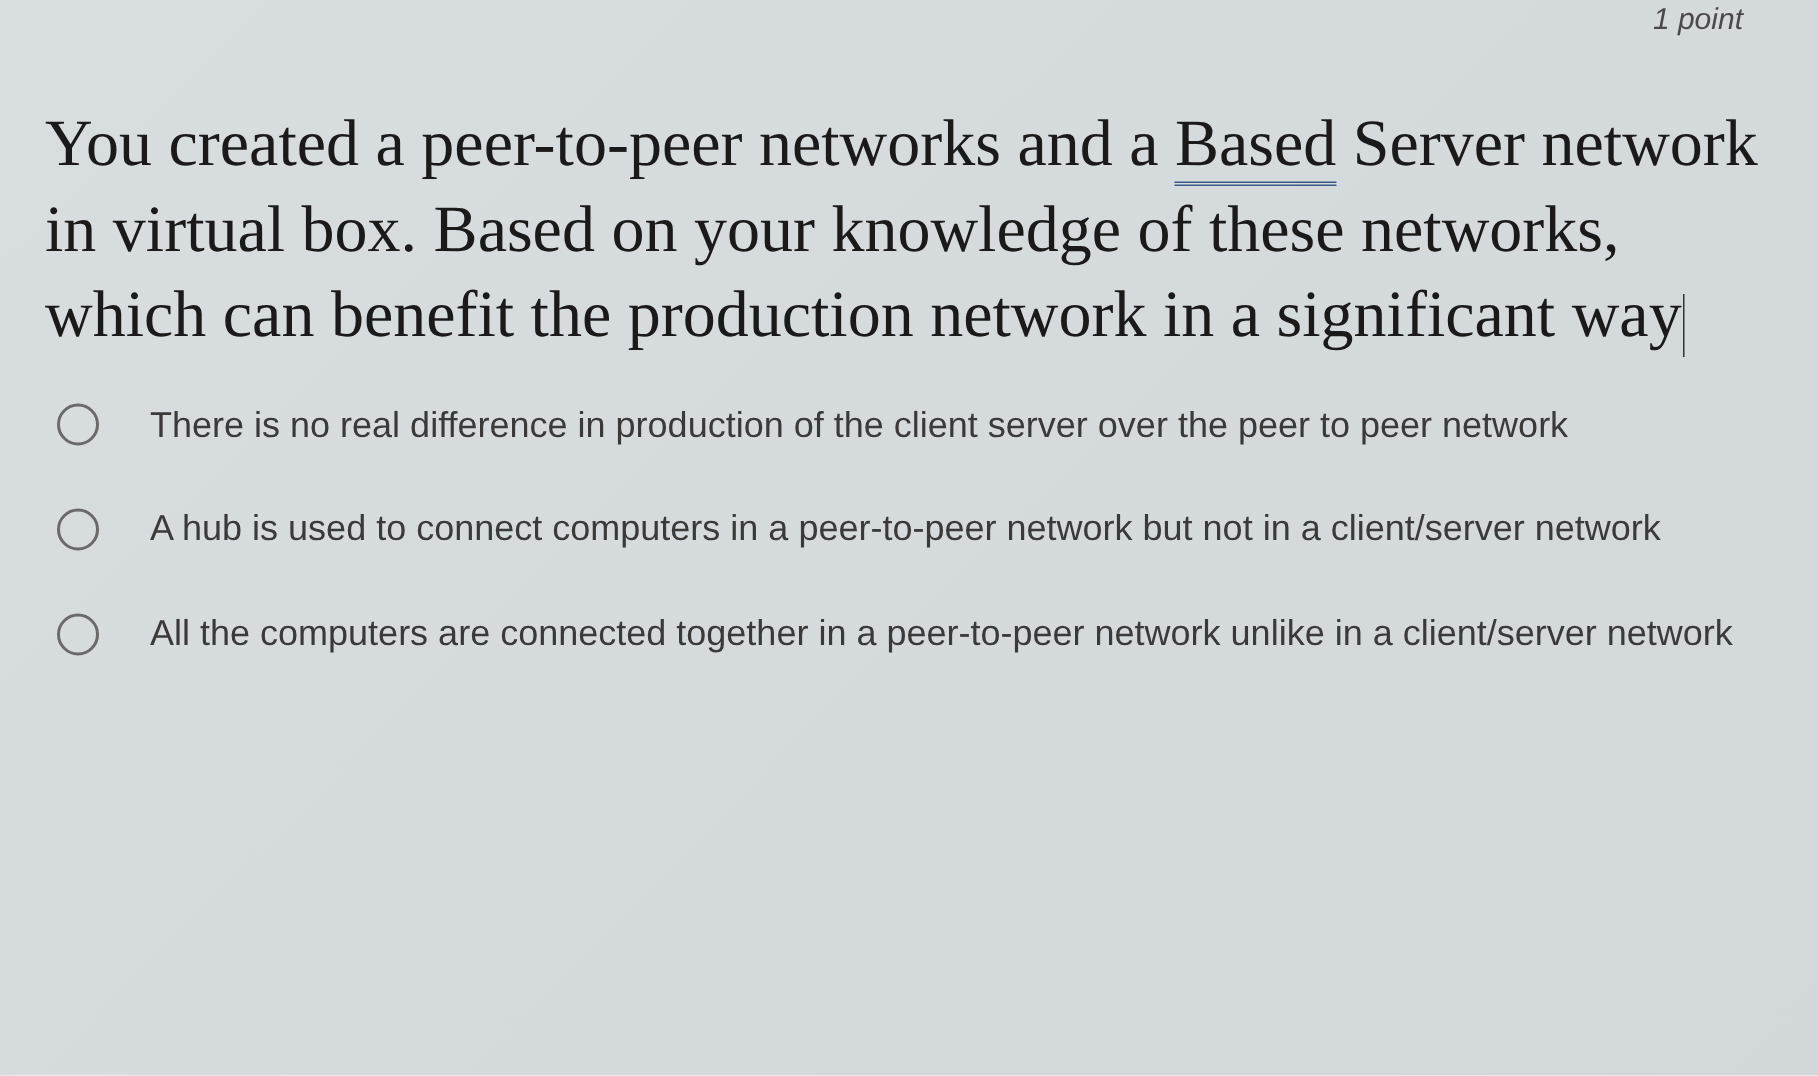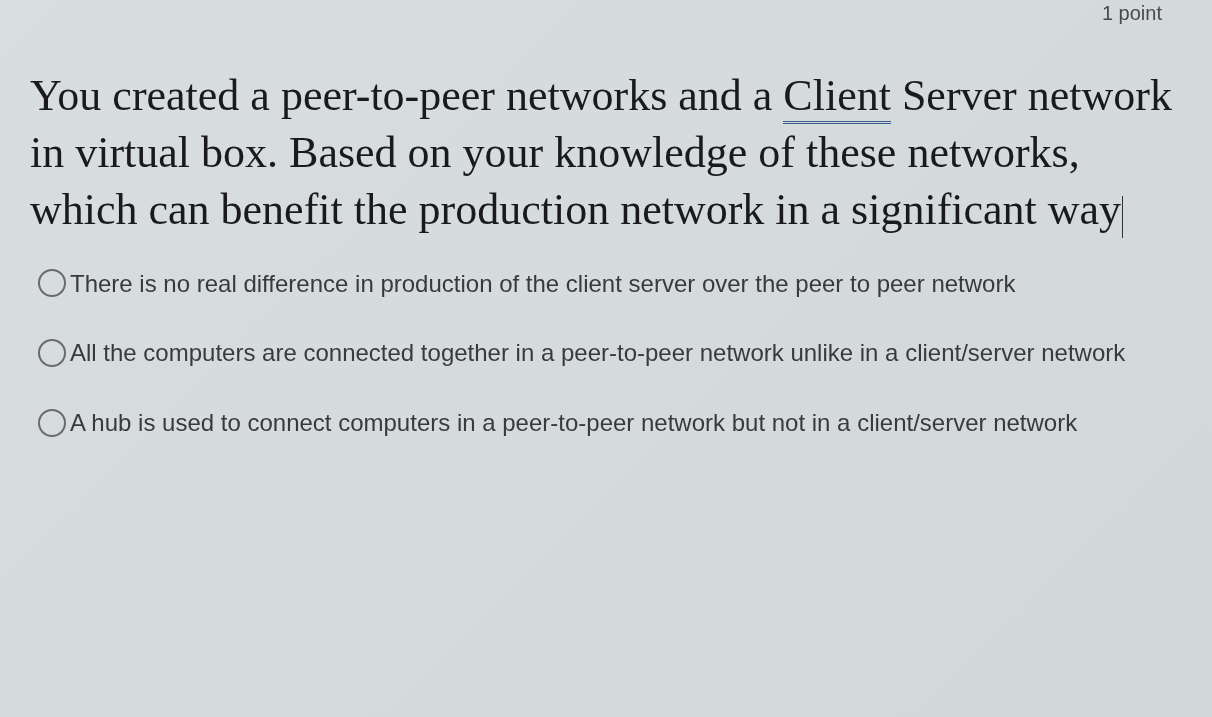--- a/index.html
+++ b/index.html
@@ -14,20 +14,21 @@
       font-family: Georgia, 'Times New Roman', serif;
       padding: 0 30px;
       color: #2a2a2a;
       position: relative;
       overflow: hidden;
     }
     .points-row {
       text-align: right;
       padding-top: 2px;
       padding-right: 20px;
+      font-style: italic;
     }
     .points {
       font-family: Arial, sans-serif;
       font-size: 20px;
       color: #4a4a4a;
     }
     .question {
       font-size: 44px;
       line-height: 1.3;
       margin-top: 42px;
@@ -48,21 +49,21 @@
       margin-left: 1px;
       position: relative;
       top: 4px;
     }
     .options {
       padding-left: 8px;
     }
     .option {
       display: flex;
       align-items: center;
-      gap: 4px;
+      gap: 34px;
       margin-bottom: 36px;
     }
     .radio {
       appearance: none;
       -webkit-appearance: none;
       width: 28px;
       height: 28px;
       min-width: 28px;
       border: 2px solid #6a6a6a;
       border-radius: 50%;
@@ -81,29 +82,29 @@
     }
   </style>
 </head>
 <body>
 
 <div class="points-row">
   <span class="points">1 point</span>
 </div>
 
 <div class="question">
-  <span>You created a peer-to-peer networks and a </span><span class="underlined">Client</span><span> Server network in virtual box. Based on your knowledge of these networks, which can benefit the production network in a significant way</span><span class="cursor"></span>
+  <span>You created a peer-to-peer networks and a </span><span class="underlined">Based</span><span> Server network in virtual box. Based on your knowledge of these networks, which can benefit the production network in a significant way</span><span class="cursor"></span>
 </div>
 
 <div class="options">
   <label class="option">
     <input type="radio" name="answer" class="radio" style="">
     <span class="option-text">There is no real difference in production of the client server over the peer to peer network</span>
   </label>
   <label class="option">
     <input type="radio" name="answer" class="radio" style="">
-    <span class="option-text">All the computers are connected together in a peer-to-peer network unlike in a client/server network</span>
+    <span class="option-text">A hub is used to connect computers in a peer-to-peer network but not in a client/server network</span>
   </label>
   <label class="option">
     <input type="radio" name="answer" class="radio" style="">
-    <span class="option-text">A hub is used to connect computers in a peer-to-peer network but not in a client/server network</span>
+    <span class="option-text">All the computers are connected together in a peer-to-peer network unlike in a client/server network</span>
   </label>
 </div>
 
 </body></html>

